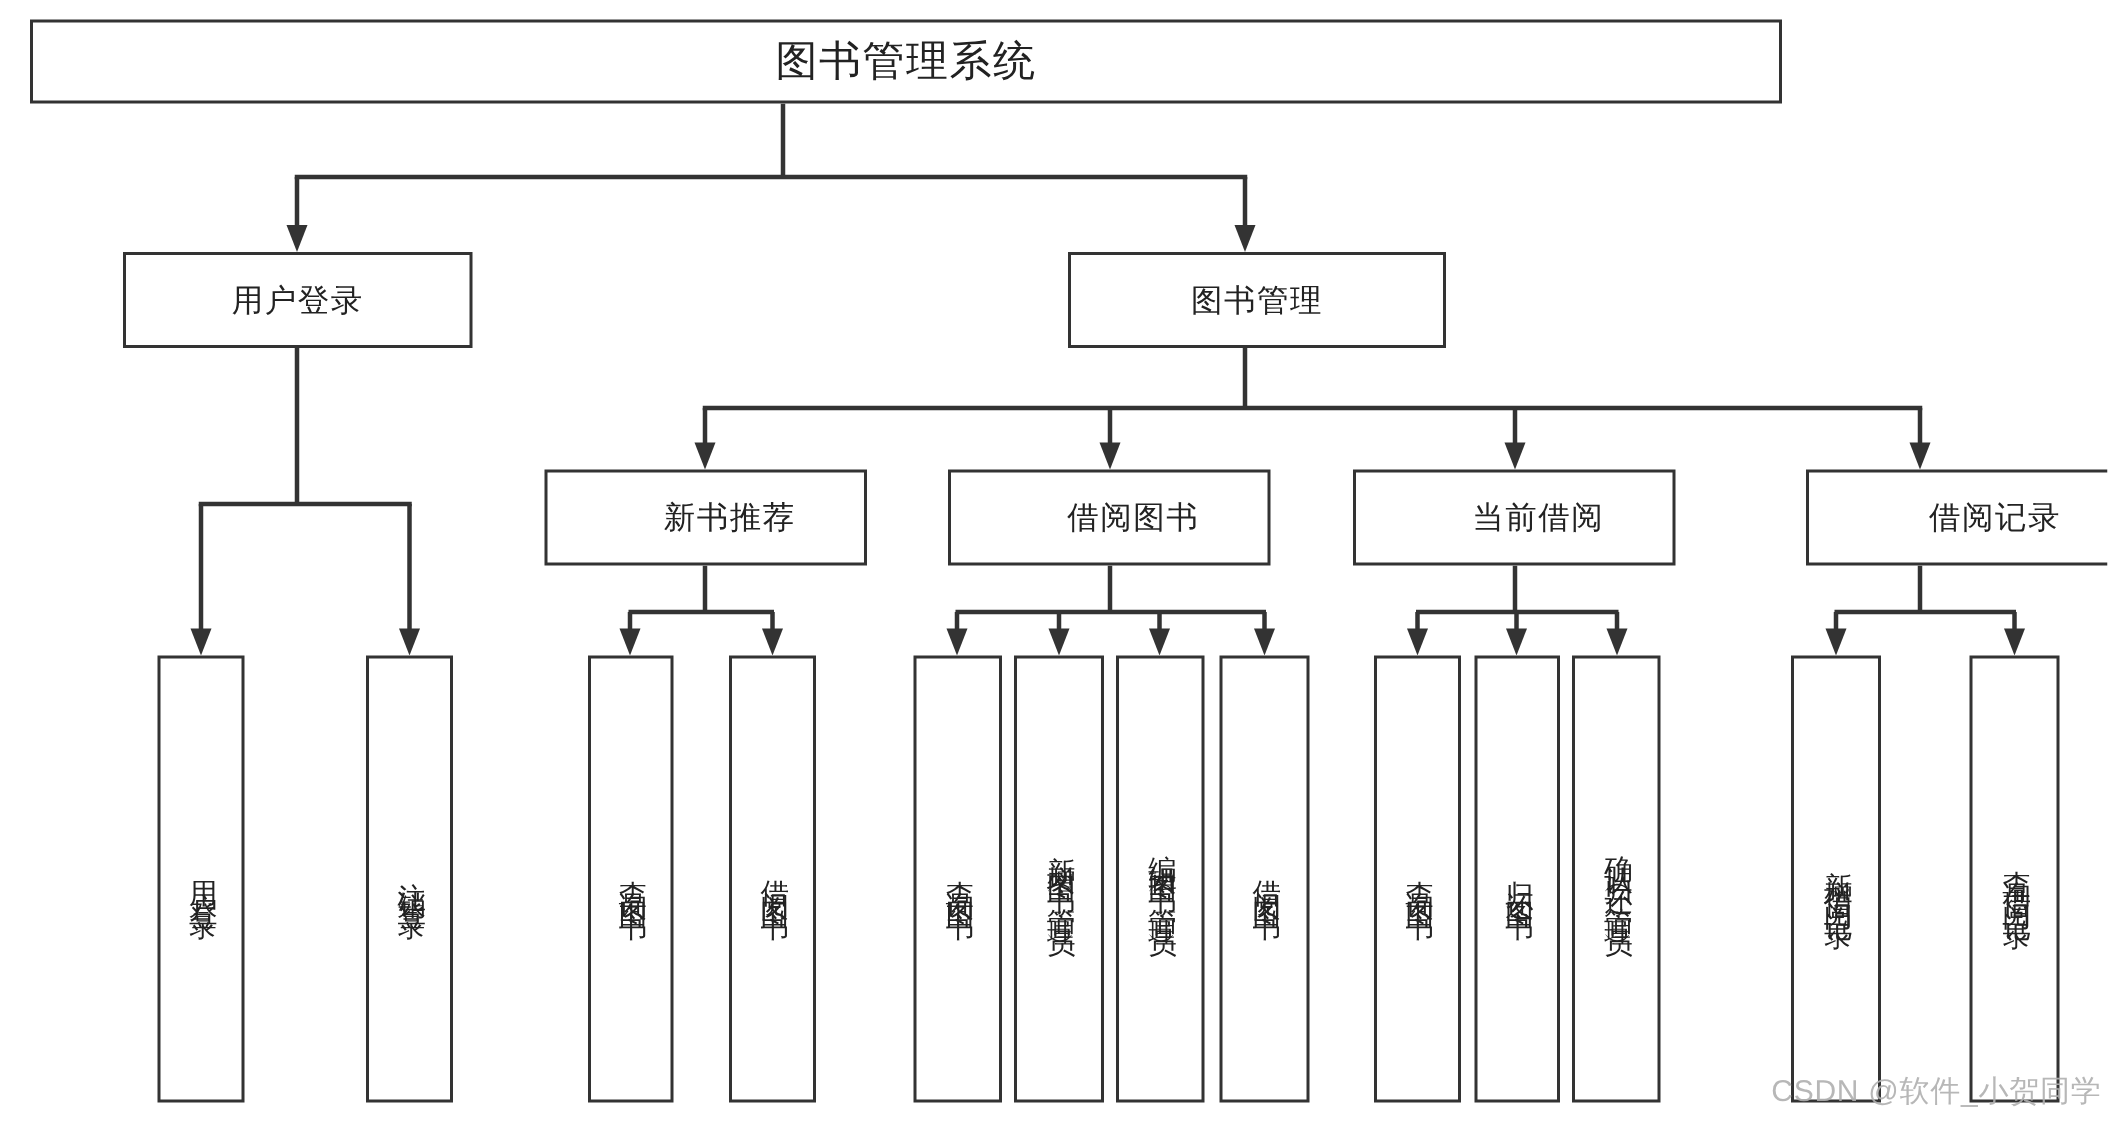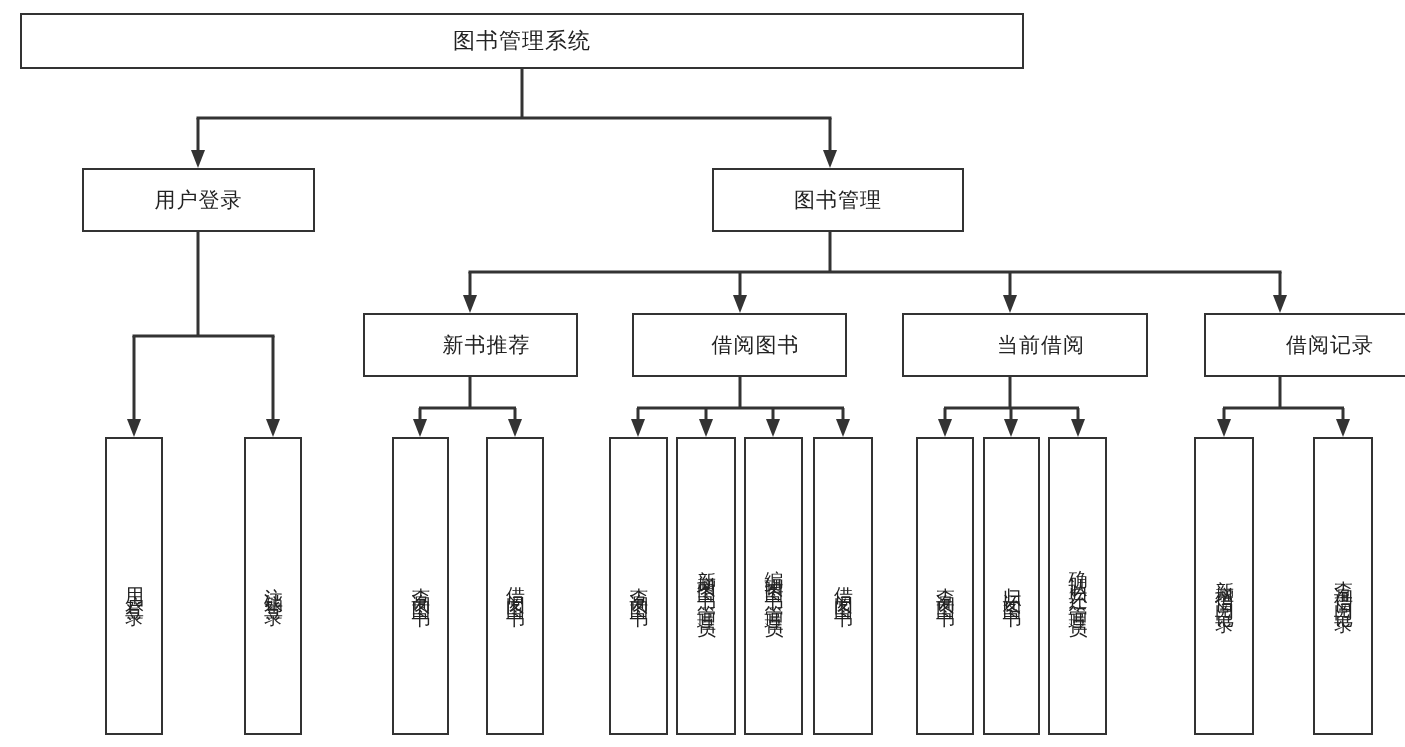--- a/index.html
+++ b/index.html
@@ -8,21 +8,21 @@
     font-family:"Liberation Sans","DejaVu Sans",sans-serif; overflow:hidden;
   }
   svg.connectors { position:absolute; left:0; top:0; width:1405px; height:747px; }
   svg.connectors line { stroke:#333333; stroke-width:3; }
   svg.connectors polygon { fill:#333333; stroke:none; }
   .box {
     position:absolute; box-sizing:border-box; border:2.5px solid #333333;
     background:#ffffff; display:flex; align-items:center; justify-content:center;
     color:#222222; z-index:2;
   }
-  .root { left:20px; top:13px; width:1004px; height:56px; font-size:22px; letter-spacing:1px; }
+  .root { left:20px; top:13px; width:1168px; height:56px; font-size:28px; letter-spacing:1px; }
   .l2 { top:168px; height:64px; font-size:21px; letter-spacing:1px; }
   .l3 { top:313px; height:64px; font-size:21px; letter-spacing:1px;padding-left:32px; }
   .v  { top:437px; height:298px; }
   .v span {
     writing-mode:vertical-rl; text-orientation:mixed; font-size:19px;
     letter-spacing:7px; line-height:1.1; white-space:nowrap; color:#222222;
   }
   .watermark {
     position:absolute; right:4px; bottom:6px; font-size:20px; color:#b0b0b0;
     letter-spacing:0.5px; z-index:5; opacity:0.9;
@@ -112,21 +112,21 @@
   <div class="box l2" style="left:712px; width:252px;">
     <span>图书管理</span>
   </div>
 
   <div class="box l3" style="left:363px; width:215px;">
     <span>新书推荐</span>
   </div>
   <div class="box l3" style="left:632px; width:215px;">
     <span>借阅图书</span>
   </div>
-  <div class="box l3" style="left:902px; width:246px;">
+  <div class="box l3" style="left:902px; width:215px;">
     <span>当前借阅</span>
   </div>
   <div class="box l3" style="left:1204px; width:220px;">
     <span>借阅记录</span>
   </div>
 
   <div class="box v" style="left:105px; width:58px;">
     <span>用户登录</span>
   </div>
   <div class="box v" style="left:244px; width:58px;">
@@ -163,13 +163,14 @@
     <span>确认归还（管理员）</span>
   </div>
 
   <div class="box v" style="left:1194px; width:60px;">
     <span>新增借阅记录</span>
   </div>
   <div class="box v" style="left:1313px; width:60px;">
     <span>查询借阅记录</span>
   </div>
 
+  <div class="watermark">CSDN @软件_小贺同学</div>
 </div>
 
 </body></html>

